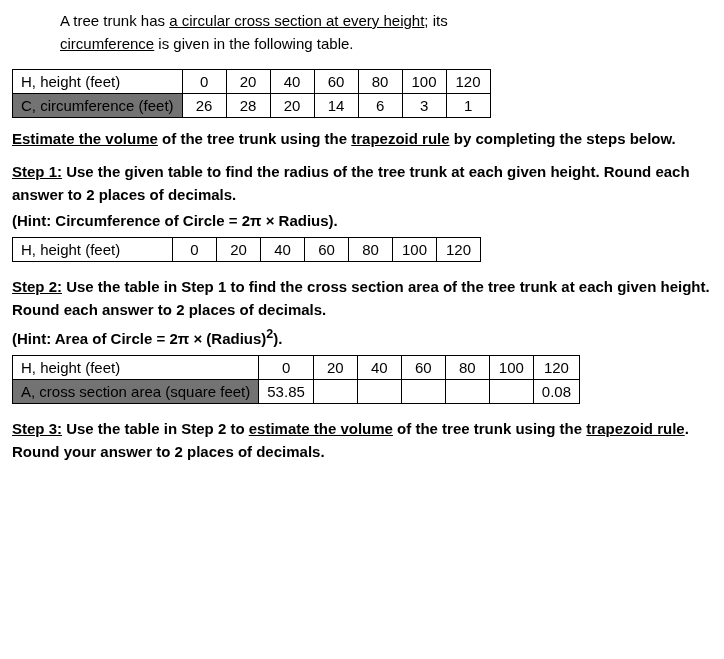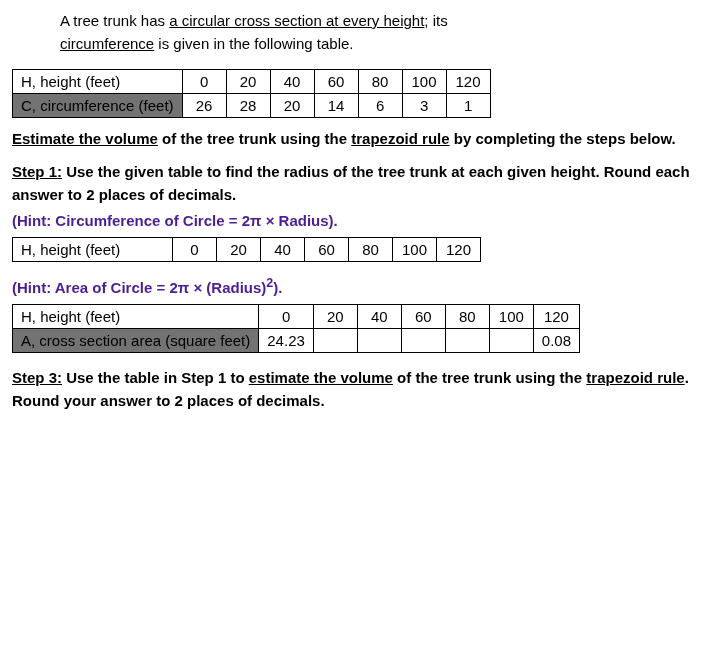--- a/index.html
+++ b/index.html
@@ -46,21 +46,21 @@
       font-weight: bold;
       margin-bottom: 6px;
       line-height: 1.5;
     }
     .step-label {
       text-decoration: underline;
       font-weight: bold;
       text-align: right;
     }
     .hint-red {
-      color: #4c1d95;
+      color: #000000;
       font-weight: bold;
       margin-bottom: 8px;
     }
     .section {
       margin-bottom: 14px;
     }
     .bold-underline {
       font-weight: bold;
       text-decoration: underline;
     }
@@ -121,46 +121,49 @@
       <td>60</td>
       <td>80</td>
       <td>100</td>
       <td>120</td>
     </tr>
   </tbody>
     </table>
 </div>
 
 <div class="section">
+  <div class="step-heading">
+    <span class="step-label">Step 2:</span><span> Use the table in Step 1 to find the cross section area of the tree trunk at each given height. Round each answer to 2 places of decimals.</span>
+  </div>
   <div class="hint-red">
     <span>(Hint: Area of Circle = 2π × (Radius)<sup>2</sup>).</span>
   </div>
   <table>
     <tbody>
         <tr>
       <td>H, height (feet)</td>
       <td>0</td>
       <td>20</td>
       <td>40</td>
       <td>60</td>
       <td>80</td>
       <td>100</td>
       <td>120</td>
     </tr>
     <tr>
       <td class="highlight-yellow">A, cross section area (square feet)</td>
-      <td>24.23</td>
+      <td>53.85</td>
       <td></td>
       <td></td>
       <td></td>
       <td></td>
       <td></td>
       <td>0.08</td>
     </tr>
   </tbody>
     </table>
 </div>
 
 <div class="section">
   <div class="step-heading">
-    <span class="step-label">Step 3:</span><span> Use the table in Step 1 to </span><span class="underline">estimate the volume</span><span> of the tree trunk using the </span><span class="underline">trapezoid rule</span><span>. Round your answer to 2 places of decimals.</span>
+    <span class="step-label">Step 3:</span><span> Use the table in Step 2 to </span><span class="underline">estimate the volume</span><span> of the tree trunk using the </span><span class="underline">trapezoid rule</span><span>. Round your answer to 2 places of decimals.</span>
   </div>
 </div>
 
 </body></html>

